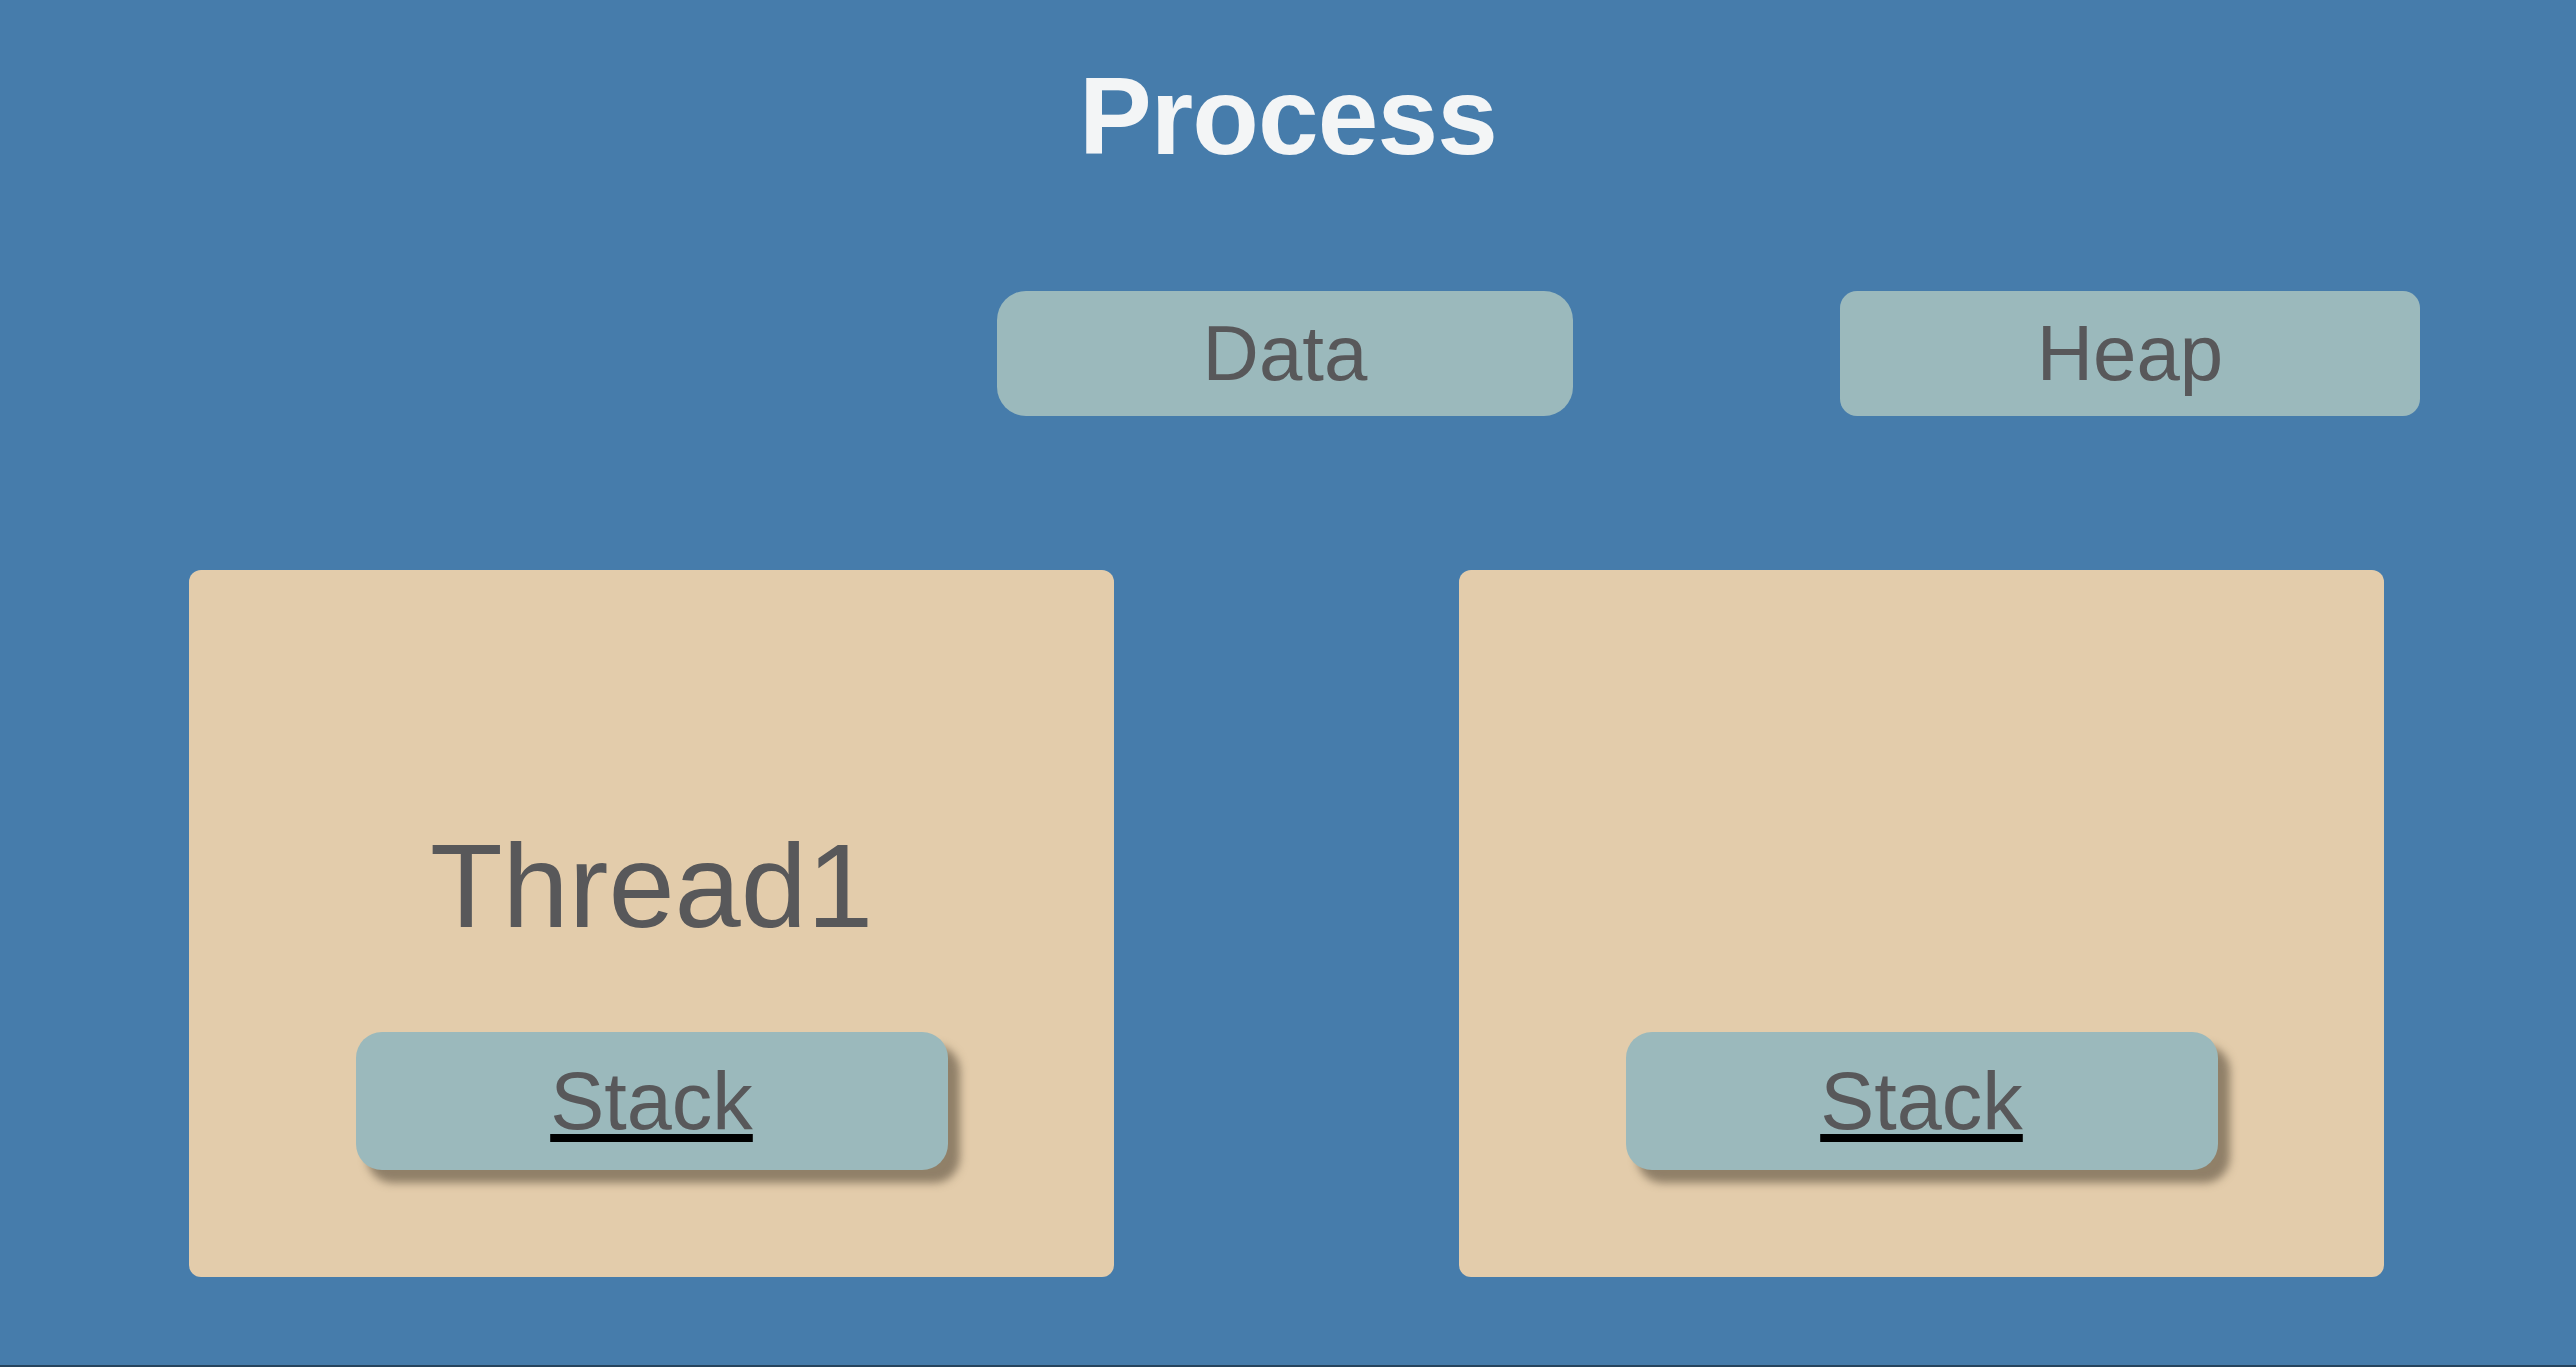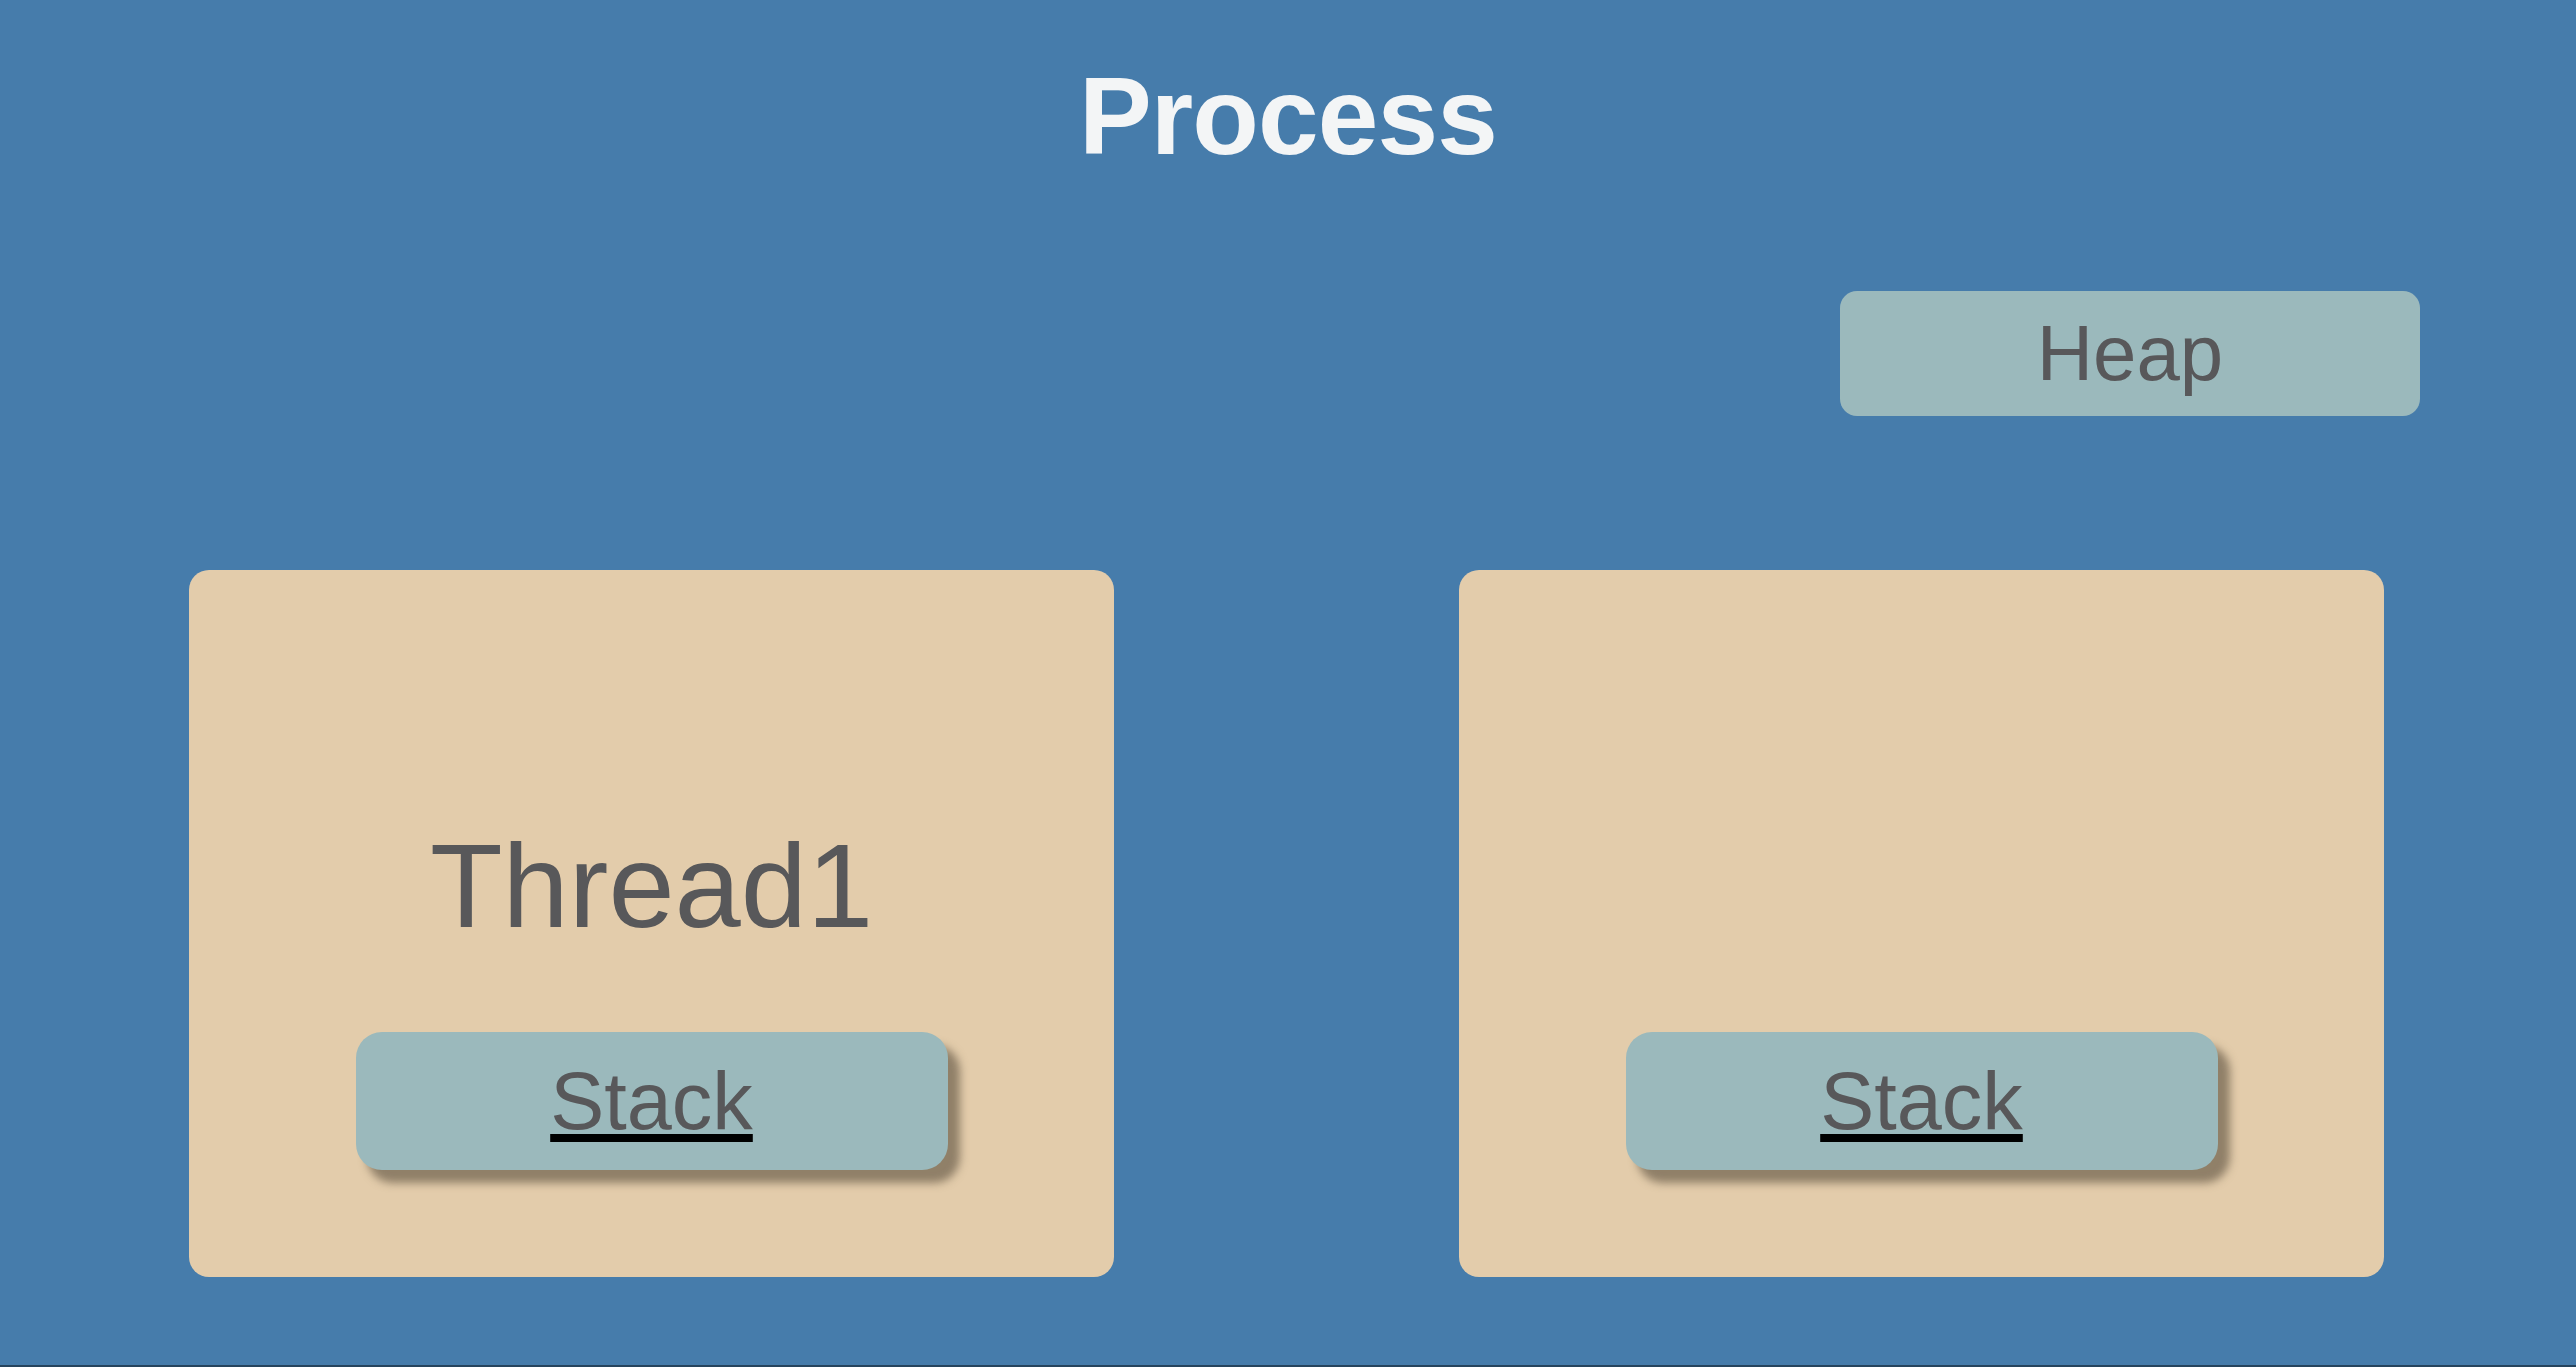--- a/index.html
+++ b/index.html
@@ -49,21 +49,21 @@
   .seg-code { left: 156px;  width: 580px; }
   .seg-data { left: 997px; width: 576px; }
   .seg-heap { left: 1840px; width: 580px; border-radius: 17px; }
 
   .thread {
     position: absolute;
     top: 570px;
     width: 925px;
     height: 707px;
     background: var(--thread-fill);
-    border-radius: 20px;
+    border-radius: 12px;
   }
   .thread-1 { left: 189px; }
   .thread-2 { left: 1459px; }
 
   .thread-label {
     position: absolute;
     top: 247px;
     left: 0;
     width: 100%;
     text-align: center;
@@ -101,20 +101,23 @@
   }
 </style>
 </head>
 <body>
 
 <div class="canvas">
 
   <div class="title">Process</div>
 
 
+  <div class="seg seg-data">
+    <span>Data</span>
+  </div>
 
   <div class="seg seg-heap">
     <span>Heap</span>
   </div>
 
   <div class="thread thread-1">
     <div class="thread-label">Thread1</div>
     <div class="stack">
       <span>Stack</span>
     </div>

